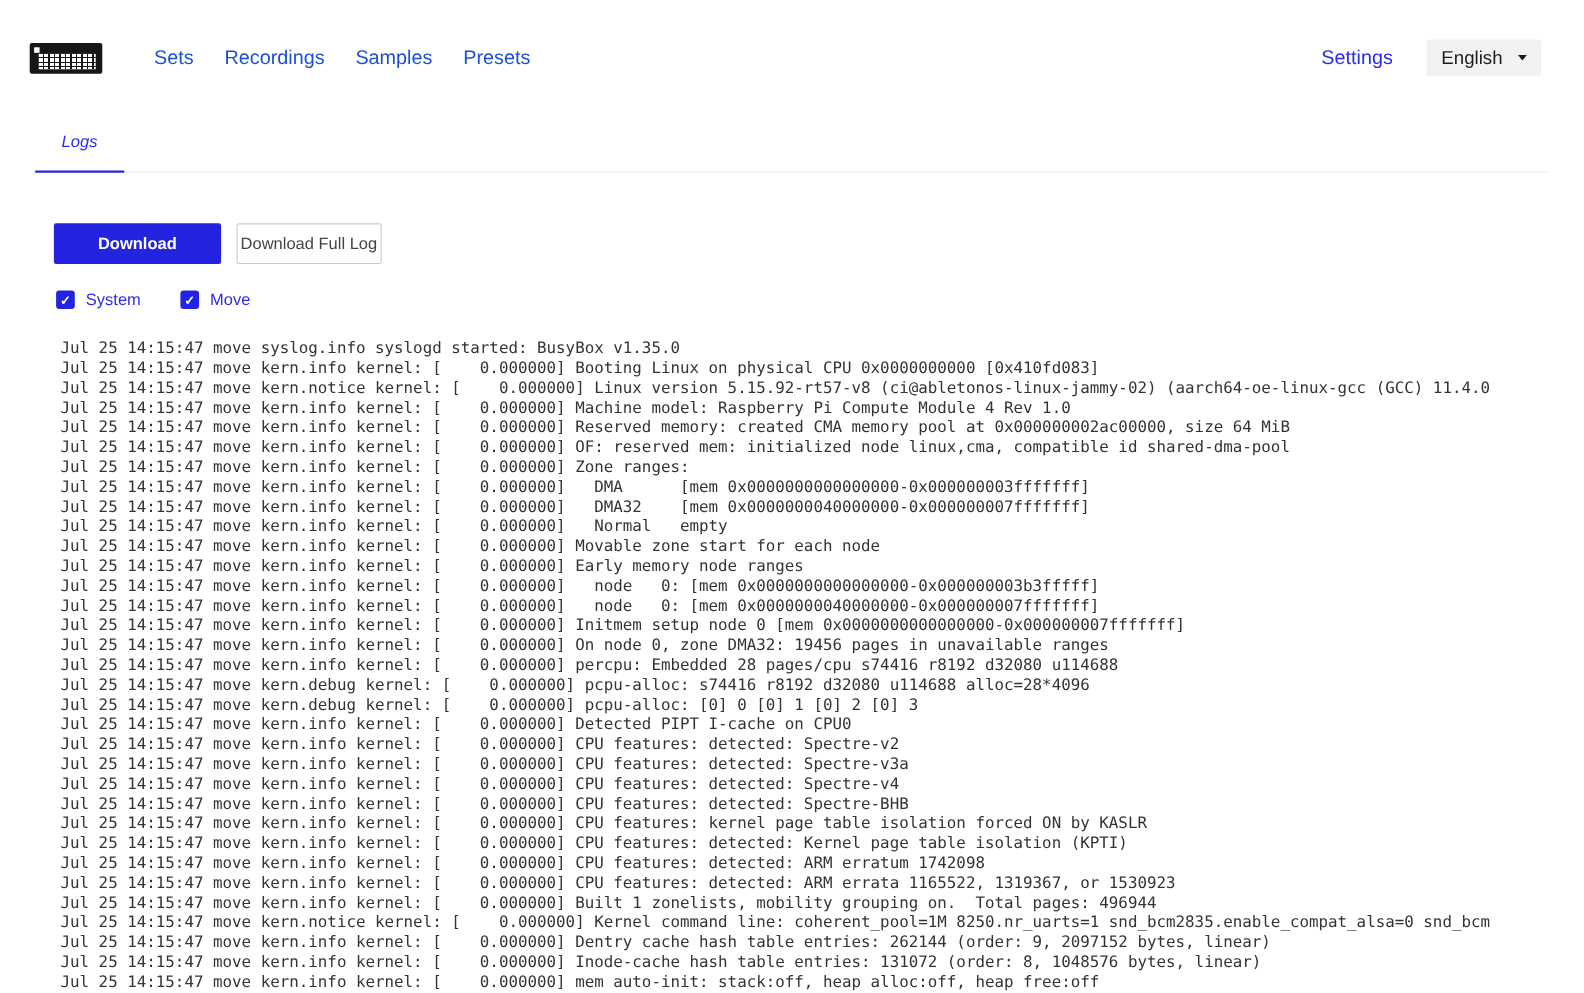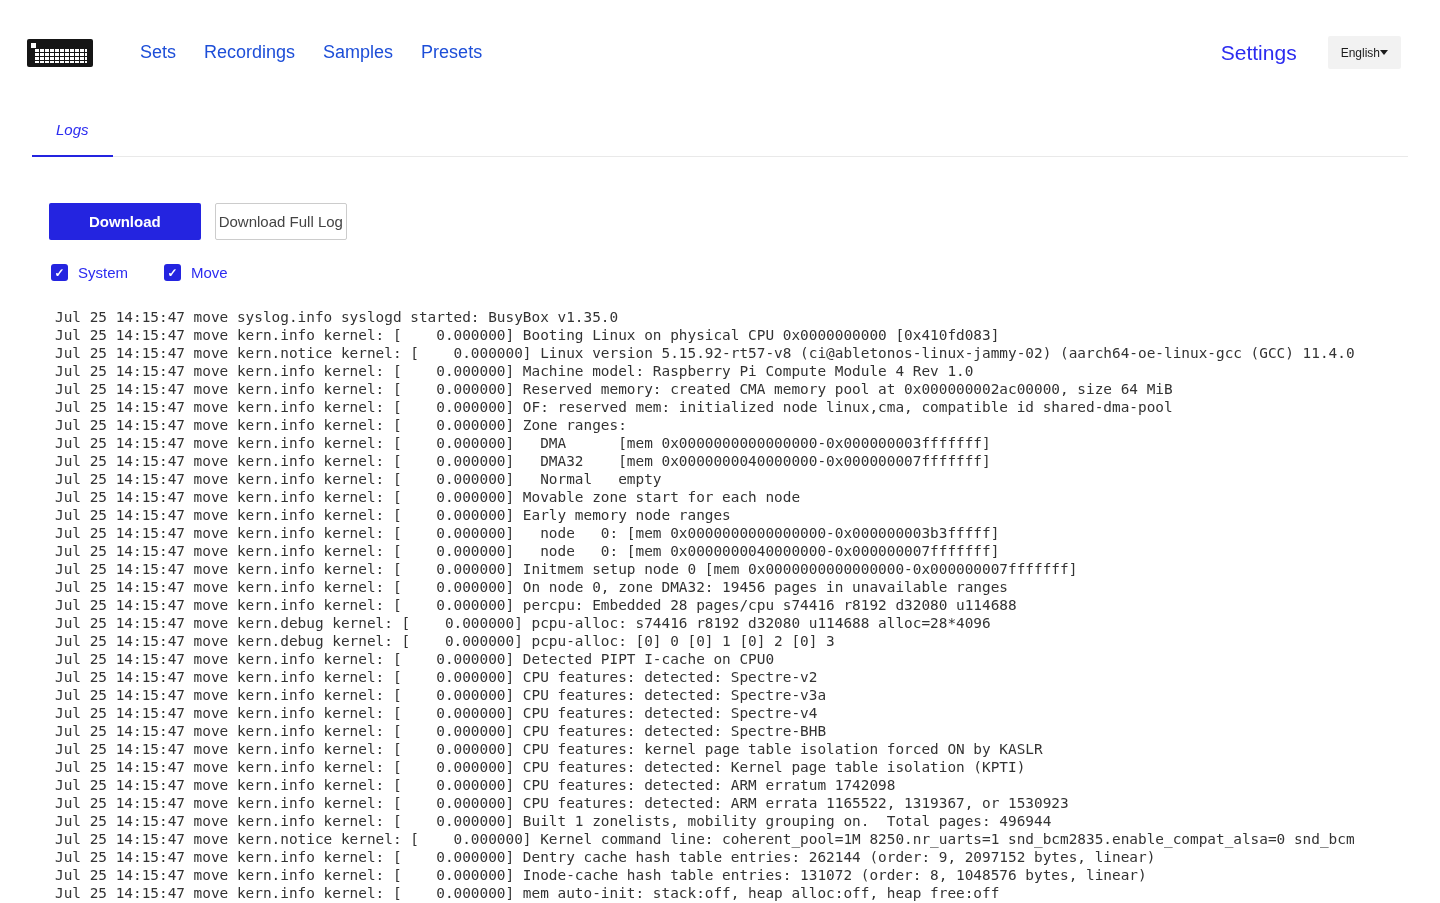--- a/index.html
+++ b/index.html
@@ -13,23 +13,23 @@
   .logo-screen{position:absolute;left:4px;top:4px;width:5px;height:5px;background:#fff;}
   .logo-grid{
     position:absolute;left:8px;top:10px;width:52px;height:14px;background:
       repeating-linear-gradient(to right, transparent 0 4px, #161616 4px 5px),
       repeating-linear-gradient(to bottom, transparent 0 3px, #161616 3px 4px),
       #fff;
   }
   .nav{display:flex;gap:28px;margin-left:47px;}
   .nav-item{font-size:18px;color:#1d4ed8;cursor:pointer;white-space:nowrap;}
   .header-right{margin-left:auto;display:flex;align-items:center;}
-  .settings-link{font-size:21px;color:var(--accent);cursor:pointer;margin-left:46px;}
+  .settings-link{font-size:18px;color:var(--accent);cursor:pointer;margin-left:46px;}
   .lang-select{margin-left:31px;background:#f2f2f2;border-radius:2px;height:33px;
-    display:flex;align-items:center;padding:0 13px;font-size:12px;color:#1c1c1c;cursor:pointer;}
+    display:flex;align-items:center;gap:14px;padding:0 13px;font-size:17px;color:#1c1c1c;cursor:pointer;}
   .lang-caret{width:0;height:0;border-left:4.5px solid transparent;border-right:4.5px solid transparent;border-top:5.5px solid #1c1c1c;}
   
   .tabs{margin:40px 32px 0;border-bottom:1px solid #e9e9e9;font-style:italic;}
   .tab{display:inline-block;padding:12px 24px 17px;font-size:15px;color:var(--accent);
     border-bottom:2px solid var(--control);margin-bottom:-1px;cursor:pointer;}
   
   .controls{margin:46px 72px 0 49px;display:flex;gap:14px;}
   .log-select{flex:1;height:37px;box-sizing:border-box;border:1px solid #ccc;border-radius:2px;
     display:flex;align-items:center;justify-content:space-between;padding:0 16px;
     font-size:15px;color:#555;cursor:pointer;background:#fff;}

